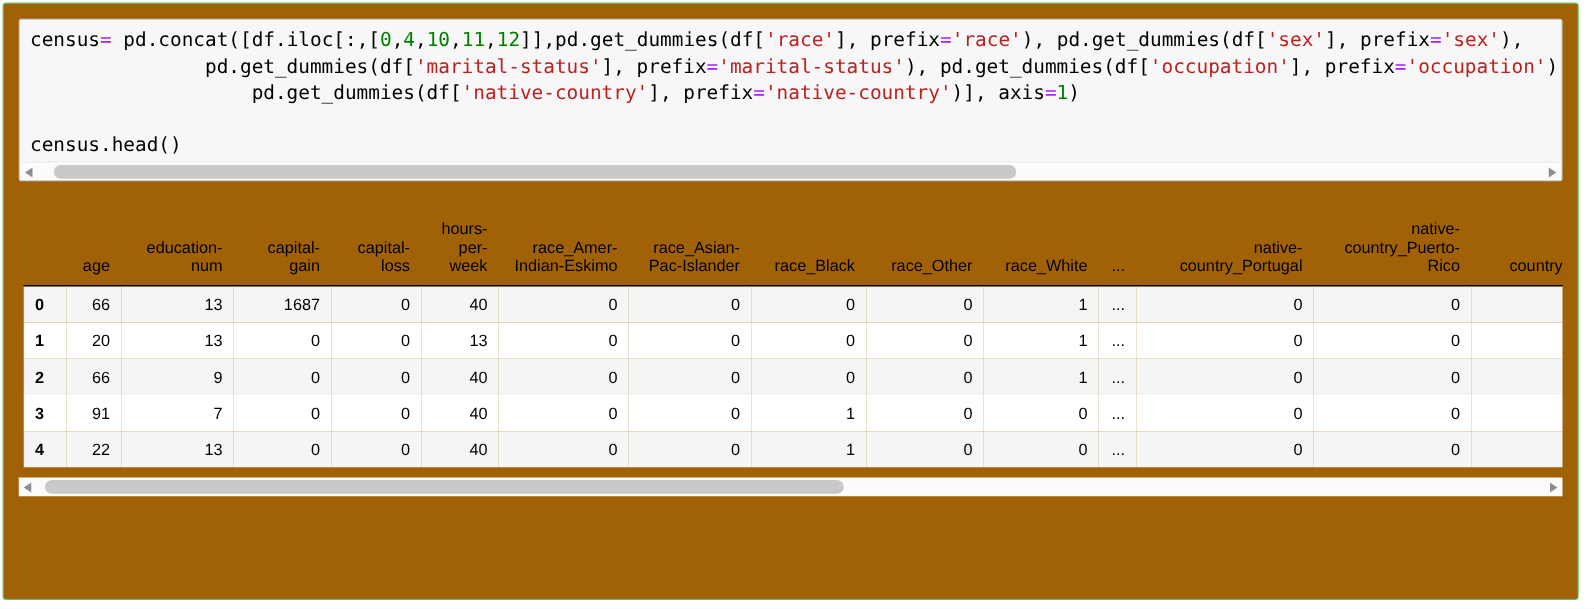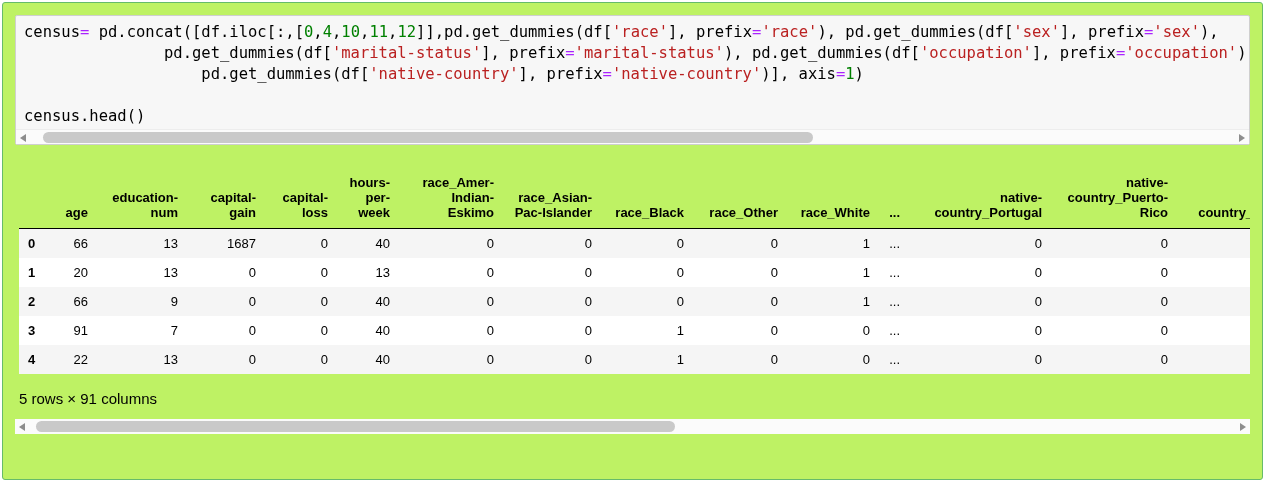--- a/index.html
+++ b/index.html
@@ -8,21 +8,21 @@
     --string:#BA2121;
     --code-text:#000000;
     --cell-border:#66BB6A;
     --scroll-thumb:#c9c9c9;
   }
   *{box-sizing:border-box;margin:0;padding:0;}
   html,body{width:1275px;height:487px;background:#ffffff;overflow:hidden;
     font-family:"Liberation Sans",sans-serif;}
   .page{position:relative;width:1275px;height:487px;background:#ffffff;}
   .cell{position:absolute;top:2px;left:2px;right:12px;bottom:7px;
-    border:1.5px solid var(--cell-border);border-radius:3px;background:#bef264;
+    border:1.5px solid var(--cell-border);border-radius:3px;background:#a16207;
     padding:12px 12px 10px 12px;overflow:hidden;}
   
   .input-area{border:1px solid #cfcfcf;background:#f7f7f7;border-radius:2px;}
   .code-editor{padding:6px 8px 2px 8px;font-family:"DejaVu Sans Mono","Liberation Mono",monospace;
     font-size:15.5px;line-height:21px;color:var(--code-text);white-space:pre;overflow:hidden;}
   .code-line{white-space:pre;}
   .tok-plain{color:var(--code-text);}
   .tok-op{color:var(--operator);}
   .tok-num{color:var(--number);}
   .tok-str{color:var(--string);}
@@ -34,21 +34,21 @@
     border-top:4px solid transparent;border-bottom:4px solid transparent;border-right:6px solid #8d8d8d;}
   .arr.right::before{content:"";position:absolute;left:5px;top:4px;width:0;height:0;
     border-top:4px solid transparent;border-bottom:4px solid transparent;border-left:6px solid #8d8d8d;}
   .track{flex:1;position:relative;height:100%;}
   .thumb{position:absolute;top:2px;height:11px;background:var(--scroll-thumb);border-radius:6px;}
   
   .output-area{margin-top:24px;}
   .table-clip{width:100%;overflow:hidden;padding-left:4px;}
   table.dataframe{border-collapse:collapse;table-layout:fixed;
     font-family:"Liberation Sans",sans-serif;font-size:13px;line-height:15px;color:#000;}
-  table.dataframe thead th{font-weight:bold;text-align:right;vertical-align:bottom;
+  table.dataframe thead th{font-weight:normal;text-align:right;vertical-align:bottom;
     padding:6px 9px 8px 9px;border-bottom:1px solid #000;white-space:normal;overflow-wrap:normal;}
   table.dataframe tbody th{font-weight:bold;text-align:left;vertical-align:middle;padding:7px 9px;white-space:nowrap;}
   table.dataframe tbody td{text-align:right;vertical-align:middle;padding:7px 9px;white-space:nowrap;}
   table.dataframe tbody tr:nth-child(odd){background:#f5f5f5;}
   table.dataframe tbody tr:nth-child(even){background:#ffffff;}
   .summary{margin:16px 0 12px 4px;font-size:15px;color:#000;}
   .output-scroll{margin-top:8px;}
 </style>
 </head>
 <body>
@@ -188,21 +188,20 @@
                 <td>0</td>
                 <td>0</td>
                 <td>...</td>
                 <td>0</td>
                 <td>0</td>
                 <td>0</td>
               </tr>
             </tbody>
         </table>
       </div>
-      <div class="summary">5 rows × 91 columns</div>
       <div class="hscroll output-scroll">
         <span class="arr left"></span>
         <div class="track">
           <div class="thumb" style="left: 0.5%; width: 53%;"></div>
         </div>
         <span class="arr right"></span>
       </div>
     </div>
 
   </div>

